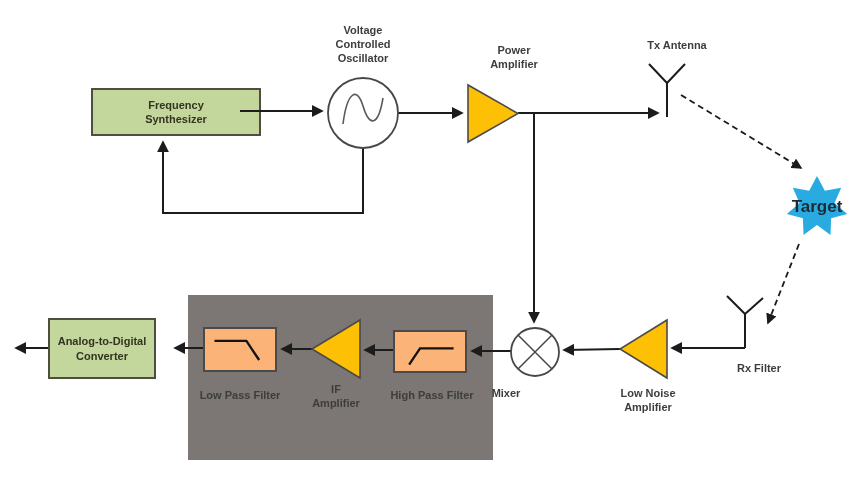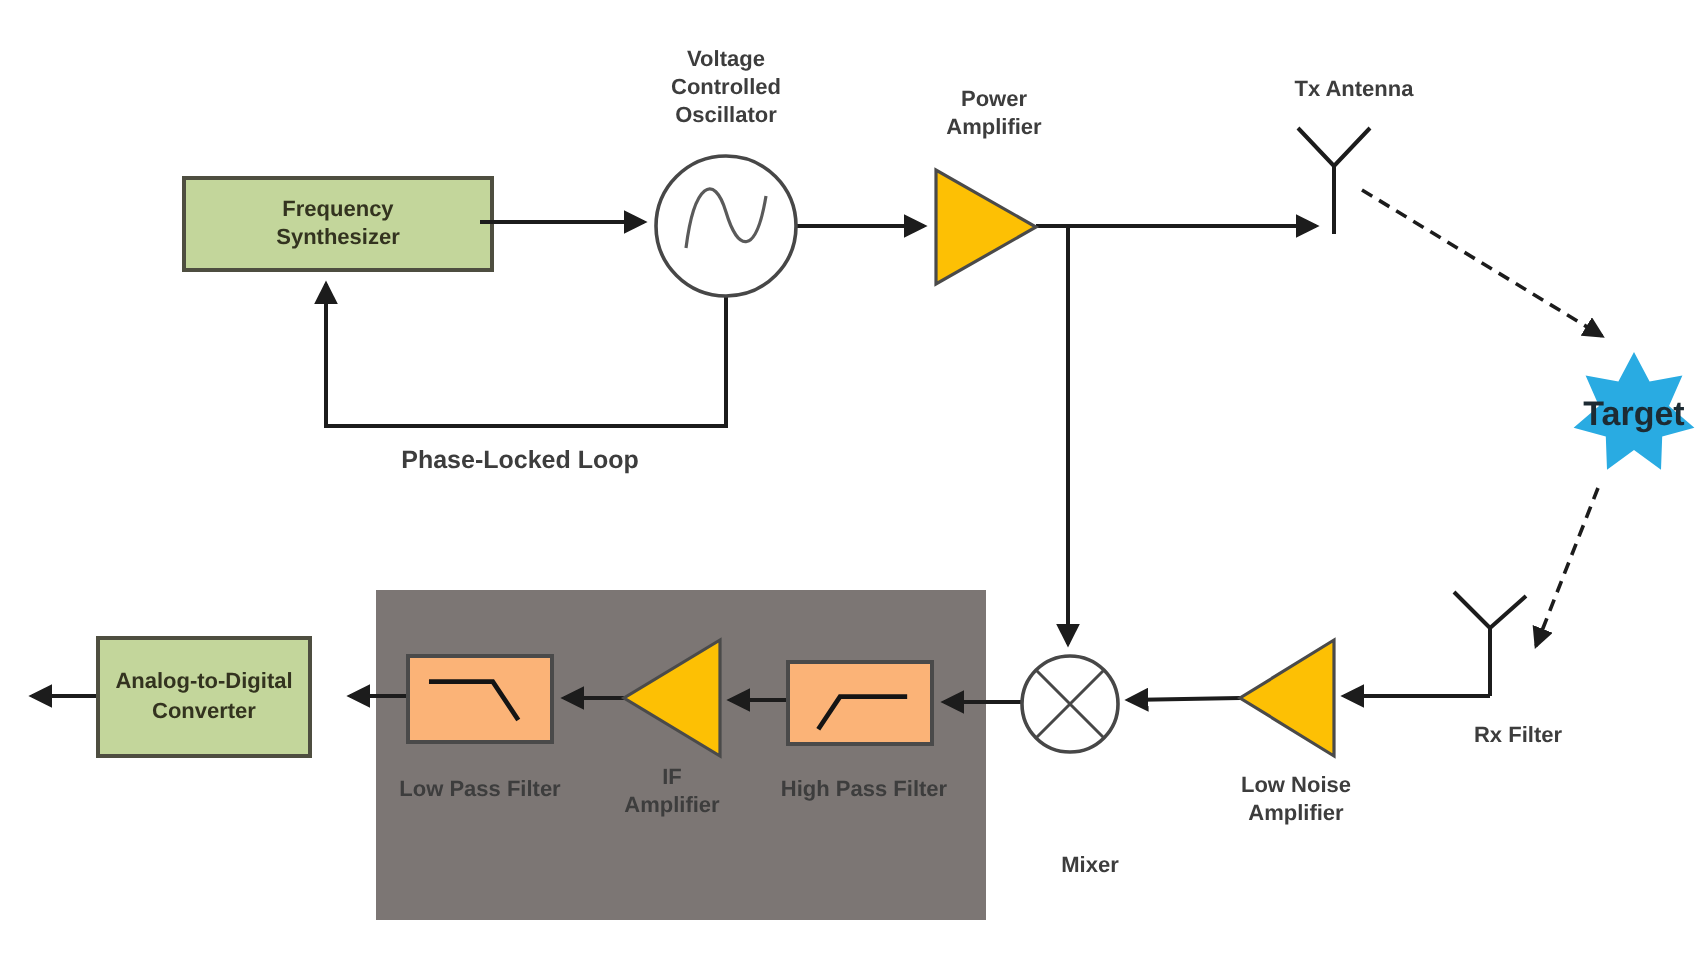--- a/index.html
+++ b/index.html
@@ -30,21 +30,21 @@
   .lbl.mid{font-size:12.5px;}
   .lbl.on-star{transform:translate(-50%,-50%);color:#1d2b33;font-size:17px;}
 </style>
 </head>
 <body>
 
 <div class="stage">
 
   <div class="panel" style="left:188px;top:295px;width:305px;height:165px;"></div>
 
-  <div class="gbox" style="left:91px;top:88px;width:156px;height:48px;">Frequency
+  <div class="gbox" style="left:91px;top:88px;width:170px;height:48px;">Frequency
 Synthesizer</div>
 
   <div class="gbox" style="left:48px;top:318px;width:108px;height:61px;">Analog-to-Digital
 Converter</div>
 
   <div class="obox" style="left:203px;top:327px;width:74px;height:45px;">
     <svg viewBox="0 0 74 45">
       <path d="M9,13 L44,13 L58,34" fill="none" stroke="#141414" stroke-width="2.6"></path>
     </svg>
   </div>
@@ -96,27 +96,26 @@
     <path d="M667,117 L667,83 M667,83 L649,64 M667,83 L685,64" fill="none" stroke="var(--line)" stroke-width="2"></path>
 
     <path d="M745,348 L745,314 M745,314 L727,296 M745,314 L763,298" fill="none" stroke="var(--line)" stroke-width="2"></path>
 
     <polygon points="817,176 824.8,190.8 841.2,187.7 834.5,203 847.2,213.9 831.1,218.2 830.5,234.9 817,225 803.5,234.9 802.9,218.2 786.8,213.9 799.5,203 792.8,187.7 809.2,190.8" fill="var(--target-blue)"></polygon>
   </svg>
 
   <div class="lbl" style="left:363px;top:24px;">Voltage
 Controlled
 Oscillator</div>
-  <div class="lbl" style="left:497px;top:44px;">Power
+  <div class="lbl" style="left:514px;top:44px;">Power
 Amplifier</div>
   <div class="lbl" style="left:677px;top:39px;">Tx Antenna</div>
   <div class="lbl on-star" style="left:817px;top:207px;">Target</div>
-  <div class="lbl mid" style="left:260px;top:223px;">Phase-Locked Loop</div>
   <div class="lbl" style="left:759px;top:362px;">Rx Filter</div>
   <div class="lbl" style="left:648px;top:387px;">Low Noise
 Amplifier</div>
-  <div class="lbl" style="left:545px;top:387px;margin-top:40px;">Mixer</div>
+  <div class="lbl" style="left:506px;top:387px;">Mixer</div>
   <div class="lbl" style="left:240px;top:389px;">Low Pass Filter</div>
   <div class="lbl" style="left:336px;top:383px;">IF
 Amplifier</div>
   <div class="lbl" style="left:432px;top:389px;">High Pass Filter</div>
 
 </div>
 
 </body></html>

